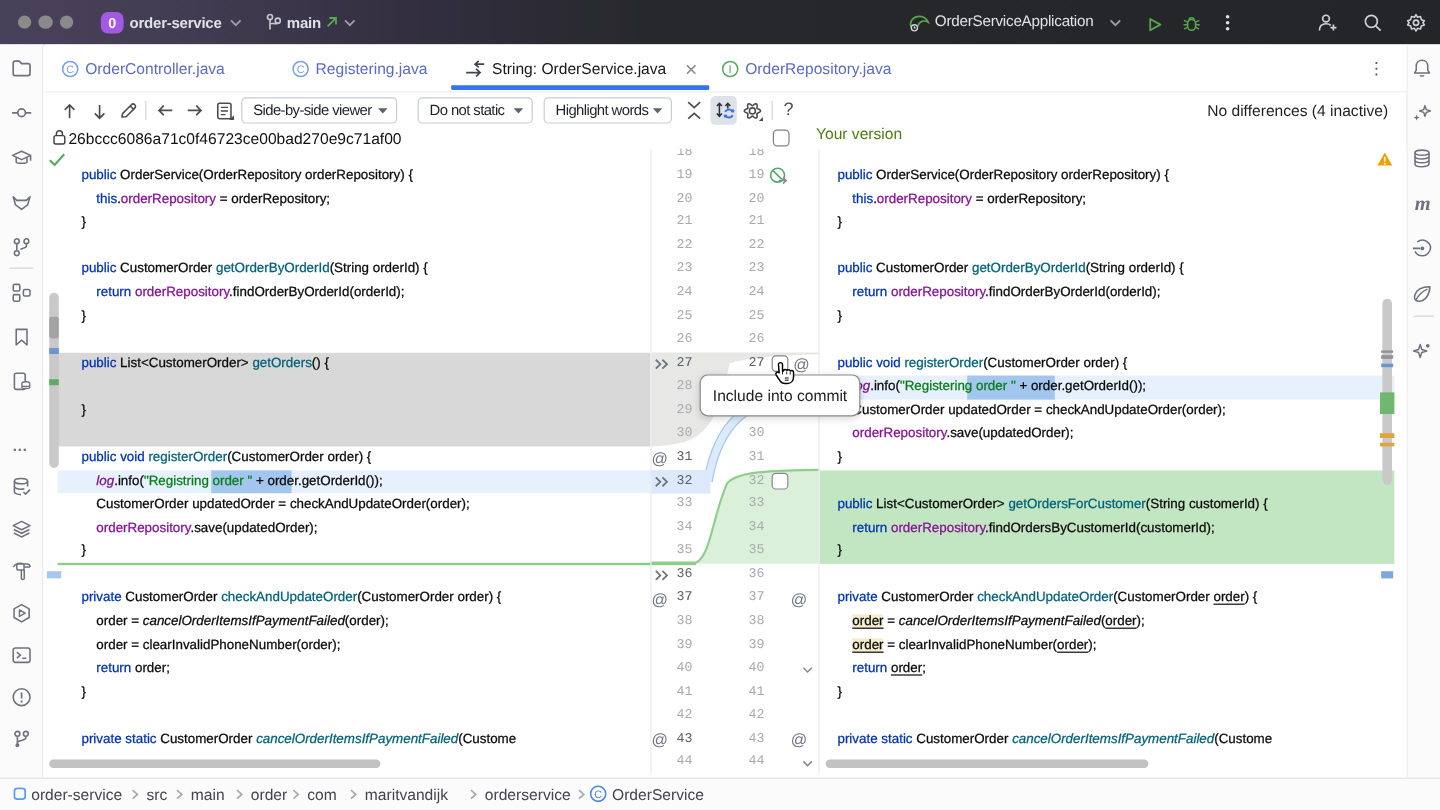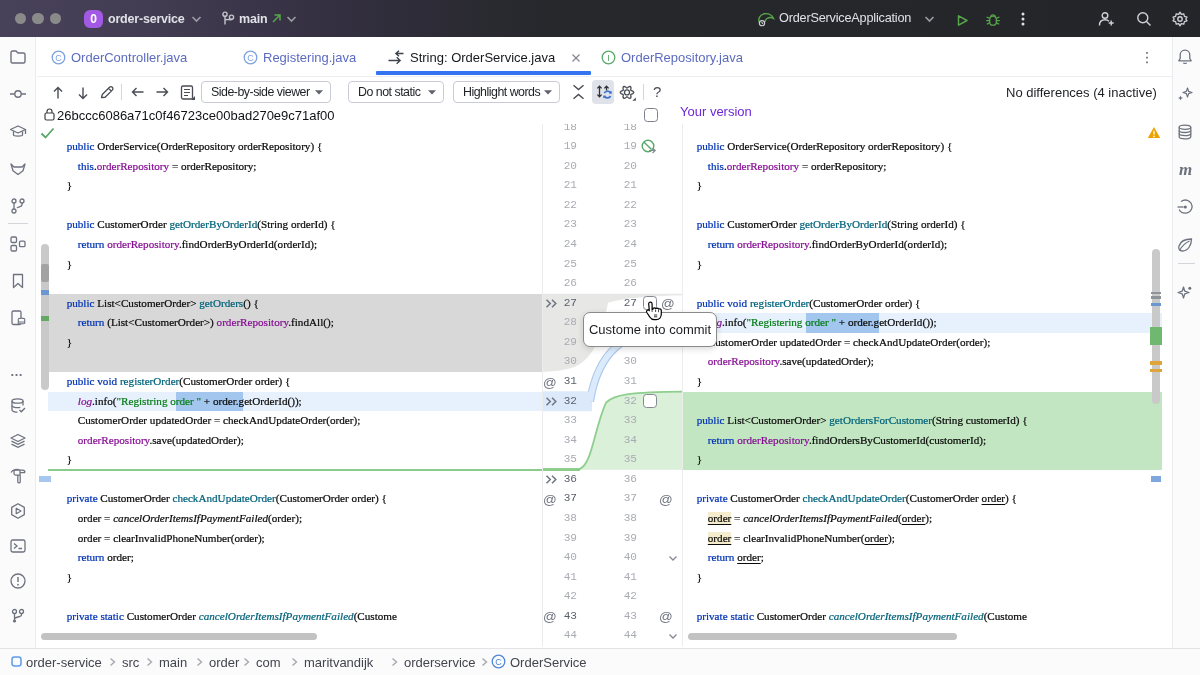--- a/index.html
+++ b/index.html
@@ -1,17 +1,17 @@
 <!DOCTYPE html>
 <html><head><meta charset="utf-8"><style>
 *{margin:0;padding:0;box-sizing:border-box}
 html,body{width:1200px;height:675px;overflow:hidden;background:#fff;
  font-family:"Liberation Sans",sans-serif;}
 .abs{position:absolute}
-.mono{font-family:Liberation Serif, serif;font-size:11.15px;color:#0a0a0a}
+.mono{font-family:Liberation Sans, sans-serif;font-size:11.15px;color:#0a0a0a}
 .k{color:#0033b3}.d{color:#00627a}.f{color:#871094}.s{color:#067d17}
 .it{font-style:italic}.fi{color:#871094;font-style:italic}
 .di{color:#00627a;font-style:italic}
 .ul{text-decoration:underline;text-underline-offset:2px;text-decoration-thickness:1px}
 .wy{background:#f5eccd;text-decoration:underline;text-underline-offset:2px;text-decoration-thickness:1px}
 .cl{height:19.575px;line-height:19.575px;white-space:pre;position:absolute;-webkit-text-stroke:0.22px}
 .num{position:absolute;width:40px;text-align:right;font-family:"Liberation Mono",monospace;
  font-size:11.1px;color:#a9abb2;height:19.575px;line-height:19.575px}
 .numd{color:#5c616c}
 svg{display:block}
@@ -254,21 +254,21 @@
   </svg>
 <div class="abs" style="left:643px;top:84px;width:1px;height:16px;background:#d3d5db"></div>
 <div class="abs" style="left:653px;top:83px;font-size:15px;color:#494c54">?</div>
 <div class="abs" style="left:1006px;top:85px;font-size:13px;color:#1e1f23">No differences (4 inactive)</div>
 <svg class="abs" style="left:44px;top:108px" width="11" height="13" viewBox="0 0 11 13">
 <rect x="1" y="5" width="9" height="7" rx="1.5" stroke="#3c3f45" stroke-width="1.2" fill="none"></rect>
 <path d="M3 5 V3.5 C3 2 4 1 5.5 1 C7 1 8 2 8 3.5 V5" stroke="#3c3f45" stroke-width="1.2" fill="none"></path>
   </svg>
 <div class="abs" style="left:57px;top:108px;font-size:13px;color:#101114">26bccc6086a71c0f46723ce00bad270e9c71af00</div>
 <div class="abs" style="left:644px;top:108px;width:14px;height:14px;border:1.5px solid #7d818c;border-radius:3.5px;background:#fff"></div>
-<div class="abs" style="left:680px;top:104px;font-size:13px;color:#6d28d9">Your version</div>
+<div class="abs" style="left:680px;top:104px;font-size:13px;color:#4d7c0f">Your version</div>
 <div class="abs" style="left:37px;top:124px;width:1135px;height:522px;background:#fff;overflow:hidden">
     <div class="abs" style="left:0px;top:-124.00px;width:-37px;height:0.00px;background:transparent;"></div>
     <div class="abs" style="left:11px;top:169.67px;width:494px;height:78.30px;background:#d8d8d8;"></div>
     <div class="abs" style="left:11px;top:267.55px;width:494px;height:19.57px;background:#e7f1fd;"></div>
     <div class="abs" style="left:646px;top:189.25px;width:479px;height:19.57px;background:#e7f1fd;"></div>
     <div class="abs" style="left:646px;top:267.55px;width:479px;height:78.30px;background:#c1e6c1;"></div>
     <div class="abs" style="left:138.92000000000002px;top:267.55px;width:66.9px;height:19.57px;background:#a3c6ee;"></div>
     <div class="abs" style="left:768.92px;top:189.25px;width:73.59000000000003px;height:19.57px;background:#a3c6ee;"></div>
     <div class="abs" style="left:11px;top:344.70px;width:532px;height:2.60px;background:#8bcc8b;"></div>
     <svg class="abs" style="left:503px;top:0" width="146" height="522" viewBox="0 0 146 522">
@@ -283,21 +283,20 @@
     <div class="abs" style="left:505px;top:0.00px;width:1px;height:522.00px;background:#ececee;"></div>
     <div class="abs" style="left:645px;top:0.00px;width:1px;height:522.00px;background:#ececee;"></div>
     <div class="abs" style="left:0;top:0;width:505px;height:522px;overflow:hidden">
       <div class="cl mono" style="left:18.5px;top:13.07px">    <span class="k">public</span> OrderService(OrderRepository orderRepository) {</div>
       <div class="cl mono" style="left:18.5px;top:32.65px">        <span class="k">this</span>.<span class="f">orderRepository</span> = orderRepository;</div>
       <div class="cl mono" style="left:18.5px;top:52.22px">    }</div>
       <div class="cl mono" style="left:18.5px;top:91.38px">    <span class="k">public</span> CustomerOrder <span class="d">getOrderByOrderId</span>(String orderId) {</div>
       <div class="cl mono" style="left:18.5px;top:110.95px">        <span class="k">return</span> <span class="f">orderRepository</span>.findOrderByOrderId(orderId);</div>
       <div class="cl mono" style="left:18.5px;top:130.53px">    }</div>
       <div class="cl mono" style="left:18.5px;top:169.67px">    <span class="k">public</span> List&lt;CustomerOrder&gt; <span class="d">getOrders</span>() {</div>
-      <div class="cl mono" style="left:18.5px;top:189.25px">        <span class="k">return</span> (List&lt;CustomerOrder&gt;) <span class="f">orderRepository</span>.findAll();</div>
       <div class="cl mono" style="left:18.5px;top:208.82px">    }</div>
       <div class="cl mono" style="left:18.5px;top:247.98px">    <span class="k">public</span> <span class="k">void</span> <span class="d">registerOrder</span>(CustomerOrder order) {</div>
       <div class="cl mono" style="left:18.5px;top:267.55px">        <span class="fi">log</span>.info(<span class="s">"Registring order "</span> + order.getOrderId());</div>
       <div class="cl mono" style="left:18.5px;top:287.12px">        CustomerOrder updatedOrder = checkAndUpdateOrder(order);</div>
       <div class="cl mono" style="left:18.5px;top:306.70px">        <span class="f">orderRepository</span>.save(updatedOrder);</div>
       <div class="cl mono" style="left:18.5px;top:326.27px">    }</div>
       <div class="cl mono" style="left:18.5px;top:365.43px">    <span class="k">private</span> CustomerOrder <span class="d">checkAndUpdateOrder</span>(CustomerOrder order) {</div>
       <div class="cl mono" style="left:18.5px;top:385.00px">        order = <span class="it">cancelOrderItemsIfPaymentFailed</span>(order);</div>
       <div class="cl mono" style="left:18.5px;top:404.58px">        order = clearInvalidPhoneNumber(order);</div>
       <div class="cl mono" style="left:18.5px;top:424.15px">        <span class="k">return</span> order;</div>
@@ -427,21 +426,21 @@
     <div class="abs" style="left:1114px;top:179.00px;width:10px;height:2.50px;background:#6b97d1;"></div>
     <div class="abs" style="left:1113px;top:203.00px;width:12px;height:18.00px;background:#6fb86f;"></div>
     <div class="abs" style="left:1113px;top:237.00px;width:12px;height:4.00px;background:#e0a53a;"></div>
     <div class="abs" style="left:1113px;top:244.50px;width:12px;height:3.80px;background:#e0a53a;"></div>
     <div class="abs" style="left:1114px;top:352.00px;width:10px;height:6.00px;background:#7da7dd;"></div>
     <div class="abs" style="left:4px;top:508.50px;width:276px;height:7.50px;background:#c2c2c2;border-radius:4px"></div>
     <div class="abs" style="left:651px;top:508.50px;width:269px;height:7.50px;background:#c2c2c2;border-radius:4px"></div>
   </div>
 <div class="abs" style="left:583px;top:312px;width:134px;height:35px;background:#fff;
 border:1.2px solid #8a8a8a;border-radius:7px;box-shadow:0 2px 6px rgba(0,0,0,0.15);
-font-size:13px;color:#1c1d21;text-align:center;line-height:33px;z-index:50">Custome into commit</div>
+font-size:13px;color:#1c1d21;text-align:center;line-height:33px;z-index:50">Include into commit</div>
 <svg class="abs" style="left:644px;top:301px;z-index:60" width="19" height="20" viewBox="0 0 19 20">
 <path d="M6.4 1.2 C7.4 1.2 8.1 1.9 8.1 2.9 L8.1 8.3 L8.9 8.2 C8.9 7.5 9.5 6.9 10.3 6.9 C10.9 6.9 11.4 7.2 11.7 7.7 C12 7.3 12.5 7.1 13 7.1 C13.7 7.1 14.3 7.5 14.6 8.1 C14.9 7.9 15.2 7.8 15.6 7.8 C16.6 7.8 17.3 8.5 17.3 9.6 L17.3 13 C17.3 16.2 15.3 18.6 12.2 18.6 L10.3 18.6 C8.4 18.6 6.9 17.8 5.9 16.2 L2.8 11.5 C2.3 10.7 2.5 9.8 3.2 9.3 C3.9 8.8 4.8 9 5.3 9.7 L4.7 2.9 C4.6 1.9 5.4 1.2 6.4 1.2 Z" fill="#fff" stroke="#000" stroke-width="1.2" stroke-linejoin="round"></path>
 <path d="M8.1 8.3 L8.1 11 M11.6 8.6 L11.6 11 M14.5 8.9 L14.5 11.2" stroke="#000" stroke-width="0.7"></path>
 <path d="M10 15.8 H13.2 M10 14 H13.2" stroke="#000" stroke-width="0.8"></path>
   </svg>
 <div class="abs" style="left:0;top:648px;width:1200px;height:27px;background:#fbfbfc;border-top:1px solid #e3e4e8">
 <svg class="abs" style="left:11px;top:7px" width="11" height="11" viewBox="0 0 11 11">
       <rect x="1" y="1" width="9" height="9" rx="2.4" stroke="#5c9ced" stroke-width="1.5" fill="none"></rect>
     </svg>
 <div class="abs" style="left:26px;top:6px;font-size:13px;color:#42454c">order-service</div>

